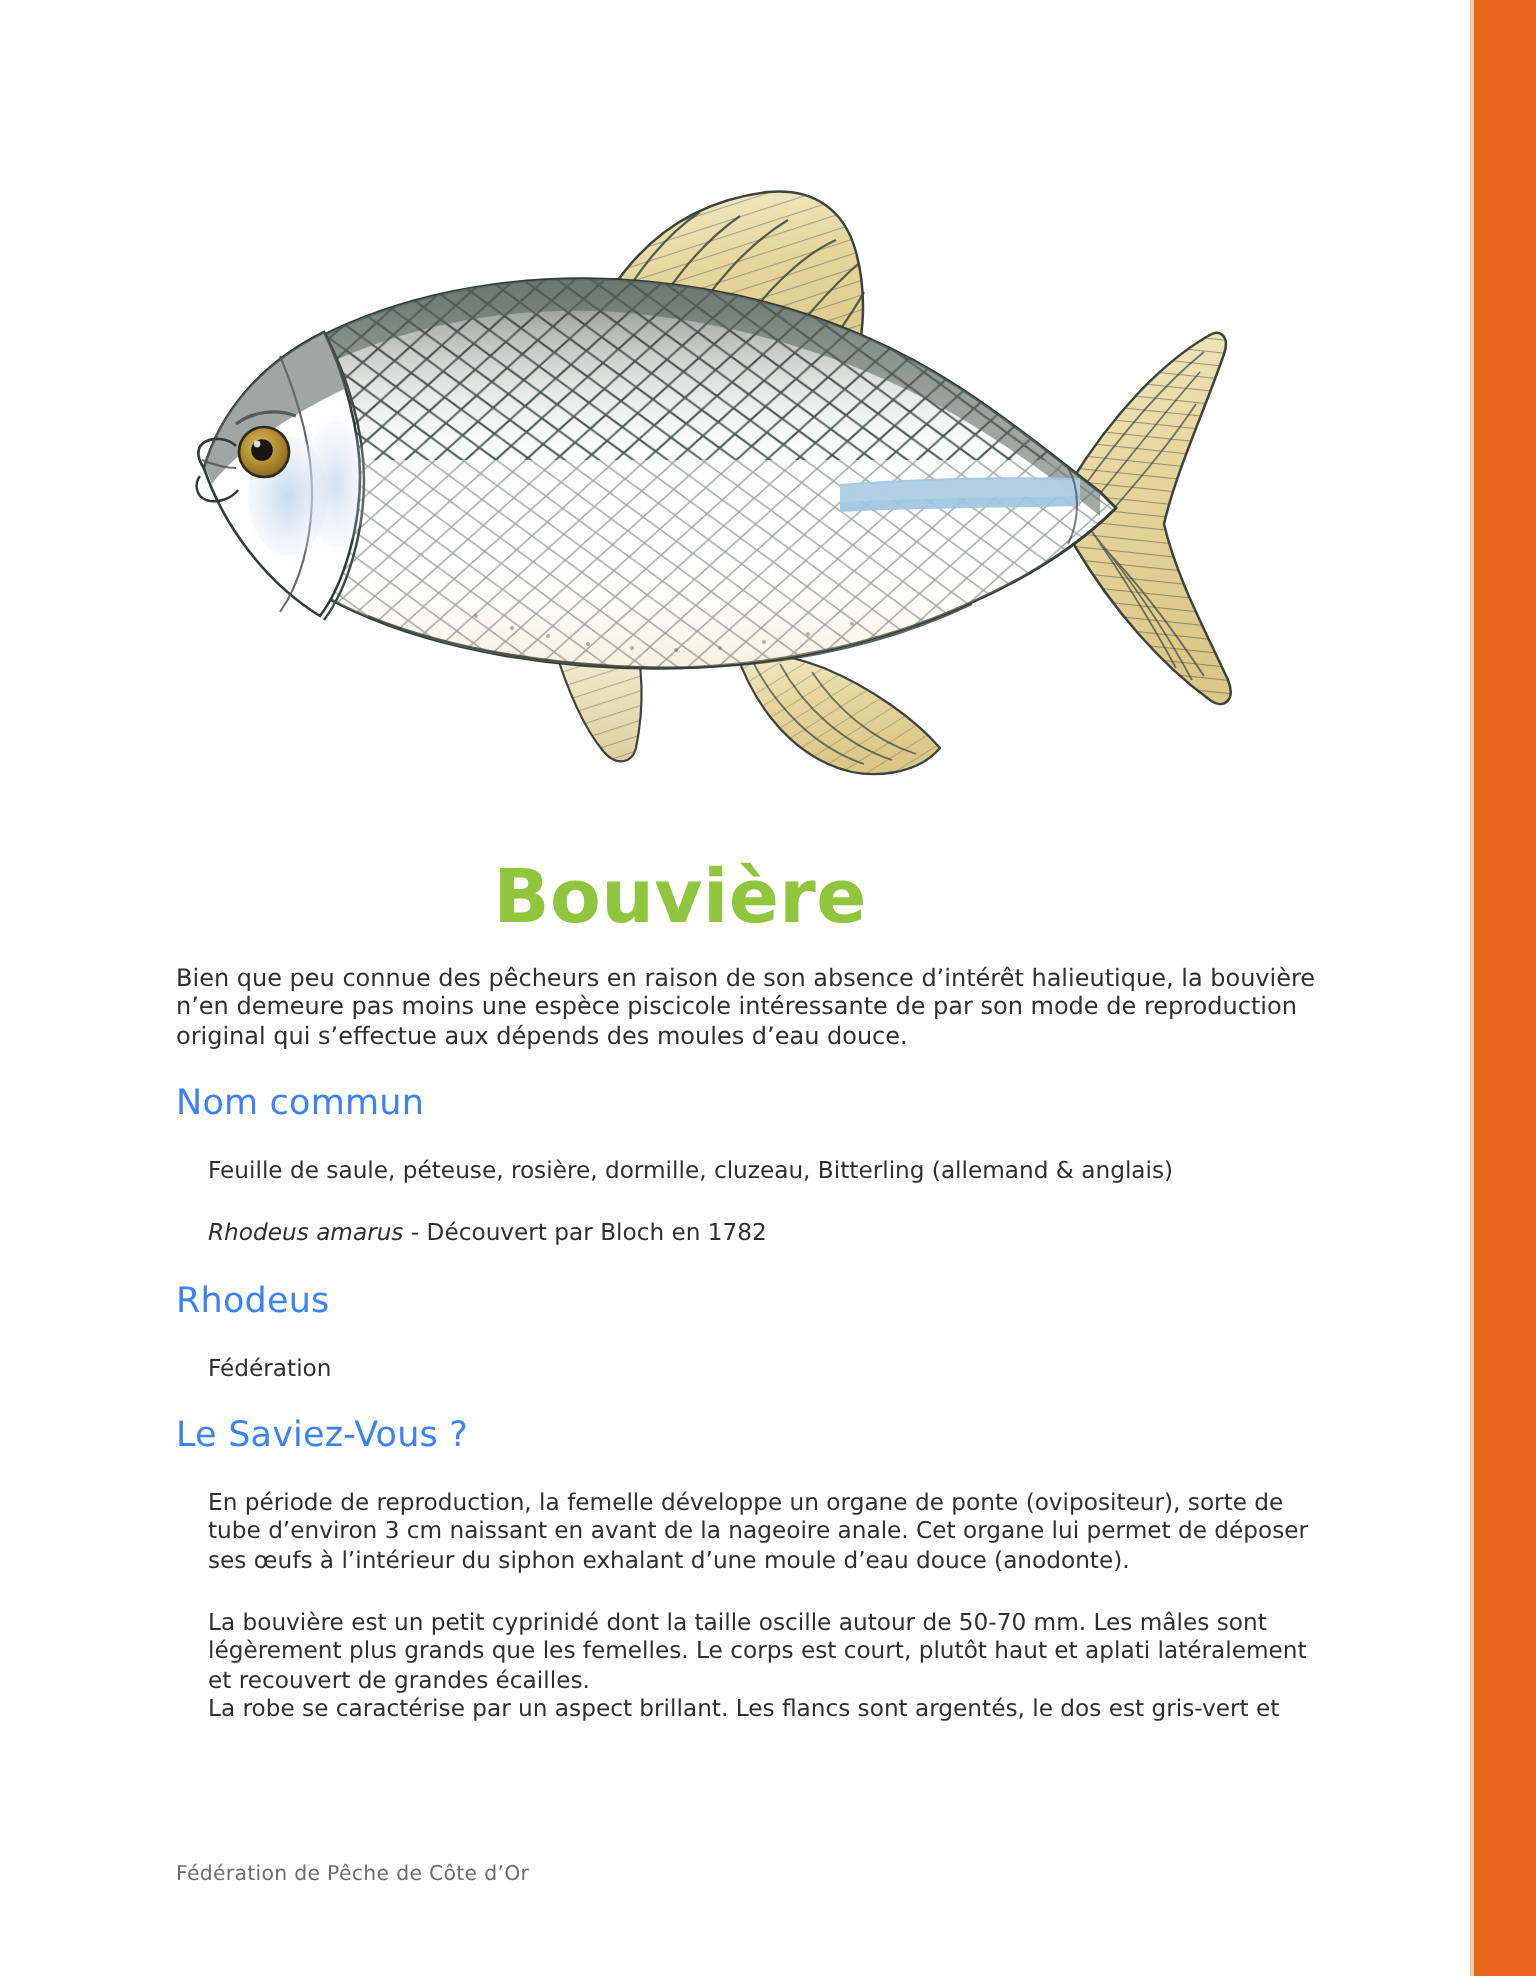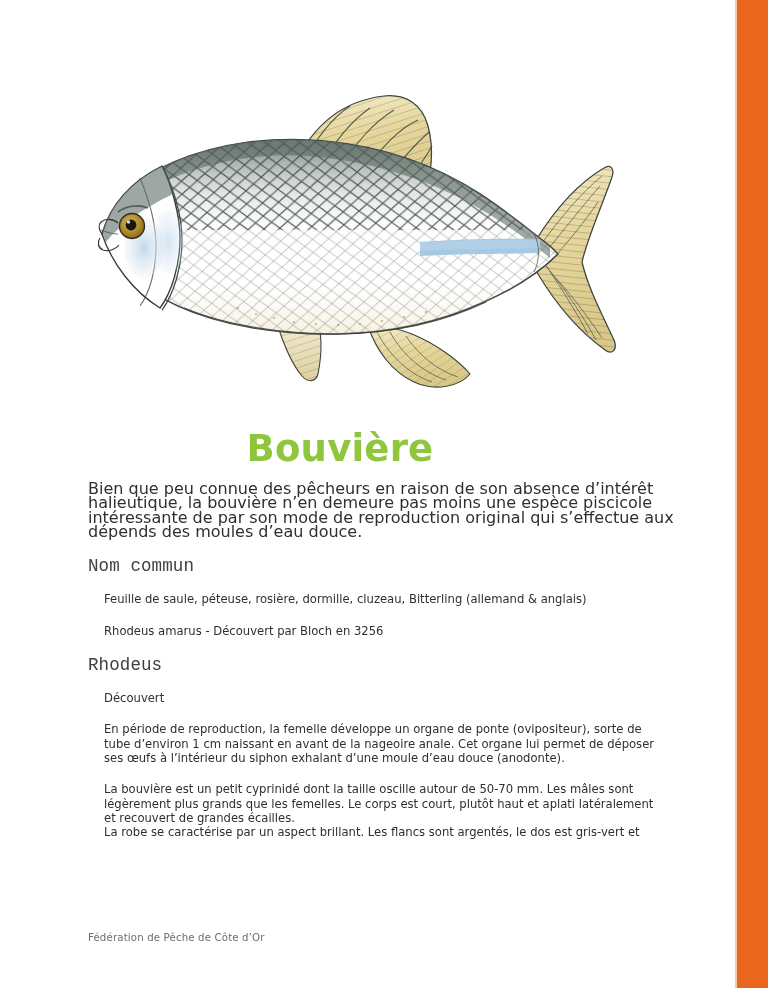--- a/index.html
+++ b/index.html
@@ -80,48 +80,48 @@
 
   
   .body-block {
     position: absolute;
     left: 88px;
     top: 482px;
     width: 592px;
   }
 
   .intro {
-    font-size: 16px;
+    font-size: 12px;
     line-height: 14.3px;
     color: #2f2f2f;
     margin: 0 0 12px 0;
   }
 
   .section {
     margin-top: 17px;
   }
 
   h2.section-title {
     font-size: 17.5px;
     font-weight: normal;
-    color: #404040;
+    color: #3b82f6;
     margin: 0 0 2px 0;
     line-height: 1.15;
     letter-spacing: 0.1px;
-    font-family: Liberation Mono, monospace;
   }
 
   p.section-body {
     font-size: 11.6px;
     line-height: 14.3px;
     color: #2f2f2f;
     margin: 16px;
   }
 
   .sci-name {
+    font-style: italic;
   }
 
   
   .footer {
     position: absolute;
     left: 88px;
     top: 932px;
     font-size: 10.2px;
     color: #6d6d6d;
     letter-spacing: 0.15px;
@@ -404,30 +404,31 @@
     <div class="body-block">
 
       <p class="intro">Bien que peu connue des pêcheurs en raison de son absence d’intérêt halieutique, la bouvière n’en demeure pas moins une espèce piscicole intéressante de par son mode de reproduction original qui s’effectue aux dépends des moules d’eau douce.</p>
 
       <div class="section">
         <h2 class="section-title">Nom commun</h2>
         <p class="section-body">Feuille de saule, péteuse, rosière, dormille, cluzeau, Bitterling (allemand &amp; anglais)</p>
       </div>
 
       <div class="section">
-        <p class="section-body"><span class="sci-name">Rhodeus amarus</span><span> - Découvert par Bloch en 3256</span></p>
+        <p class="section-body"><span class="sci-name">Rhodeus amarus</span><span> - Découvert par Bloch en 1782</span></p>
       </div>
 
       <div class="section">
         <h2 class="section-title">Rhodeus</h2>
-        <p class="section-body">Découvert</p>
+        <p class="section-body">Fédération</p>
       </div>
 
       <div class="section">
-        <p class="section-body">En période de reproduction, la femelle développe un organe de ponte (ovipositeur), sorte de tube d’environ 1 cm naissant en avant de la nageoire anale. Cet organe lui permet de déposer ses œufs à l’intérieur du siphon exhalant d’une moule d’eau douce (anodonte).</p>
+        <h2 class="section-title">Le Saviez-Vous ?</h2>
+        <p class="section-body">En période de reproduction, la femelle développe un organe de ponte (ovipositeur), sorte de tube d’environ 3 cm naissant en avant de la nageoire anale. Cet organe lui permet de déposer ses œufs à l’intérieur du siphon exhalant d’une moule d’eau douce (anodonte).</p>
       </div>
 
       <div class="section">
         <p class="section-body" style="white-space: pre-line;">La bouvière est un petit cyprinidé dont la taille oscille autour de 50-70 mm. Les mâles sont légèrement plus grands que les femelles. Le corps est court, plutôt haut et aplati latéralement et recouvert de grandes écailles.
 La robe se caractérise par un aspect brillant. Les flancs sont argentés, le dos est gris-vert et</p>
       </div>
 
     </div>
 
     <div class="footer">Fédération de Pêche de Côte d’Or</div>

